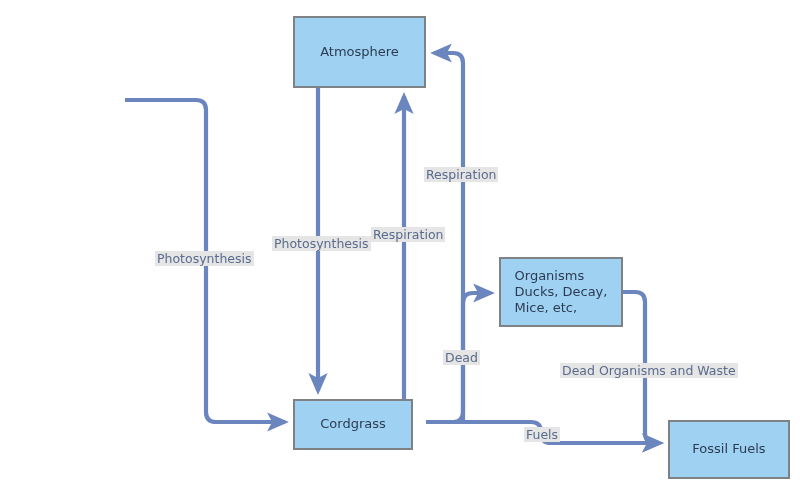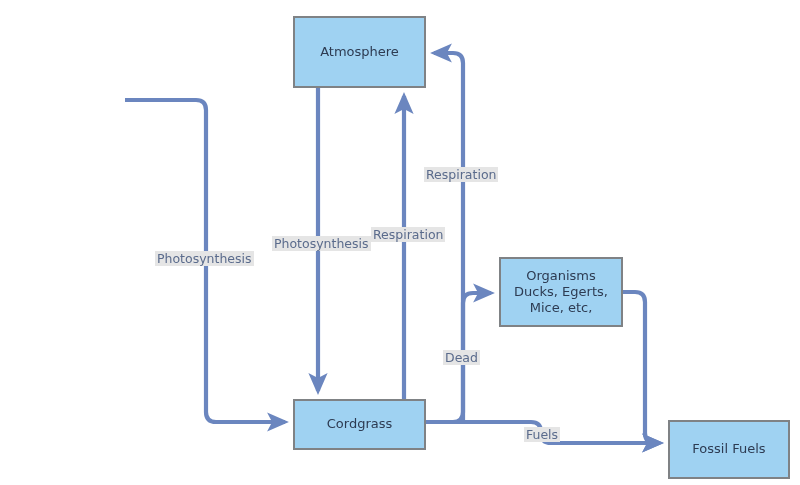--- a/index.html
+++ b/index.html
@@ -23,21 +23,20 @@
     height: 485px;
   }
   .node {
     position: absolute;
     box-sizing: border-box;
     background: #9fd2f2;
     border: 2px solid #7f8285;
     display: flex;
     align-items: center;
     justify-content: center;
-    text-align: center;
     color: #2d3b52;
     font-size: 13px;
     line-height: 1.25;
     z-index: 3;
   }
   .node .node-label {
     display: block;
     white-space: pre-line;
     padding: 0 4px;
   }
@@ -81,38 +80,39 @@
     </g>
   </svg>
 
 
   <div class="node" style="left:293px; top:16px; width:133px; height:72px;">
     <span class="node-label">Atmosphere</span>
   </div>
 
   <div class="node" style="left:499px; top:257px; width:124px; height:70px;">
     <span class="node-label">Organisms
-Ducks, Egerts,
+Ducks, Decay,
 Mice, etc,</span>
   </div>
 
-  <div class="node" style="left:293px; top:399px; width:133px; height:51px;">
+  <div class="node" style="left:293px; top:399px; width:120px; height:51px;">
     <span class="node-label">Cordgrass</span>
   </div>
 
   <div class="node" style="left:668px; top:420px; width:122px; height:59px;">
     <span class="node-label">Fossil Fuels</span>
   </div>
 
   <div class="edge-label" style="left:155px; top:251px;">Photosynthesis</div>
 
   <div class="edge-label" style="left:272px; top:236px;">Photosynthesis</div>
 
   <div class="edge-label" style="left:371px; top:227px;">Respiration</div>
 
   <div class="edge-label" style="left:424px; top:167px;">Respiration</div>
 
   <div class="edge-label" style="left:443px; top:350px;">Dead</div>
 
+  <div class="edge-label" style="left:560px; top:363px;">Dead Organisms and Waste</div>
 
   <div class="edge-label" style="left:524px; top:427px;">Fuels</div>
 
 </div>
 
 </body></html>

